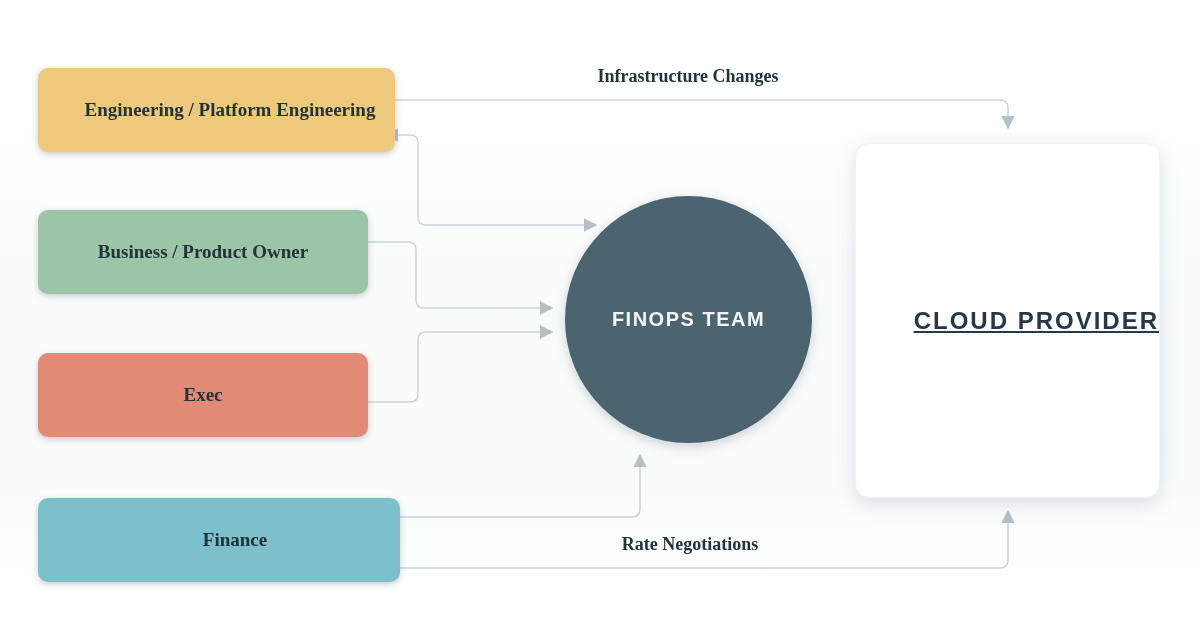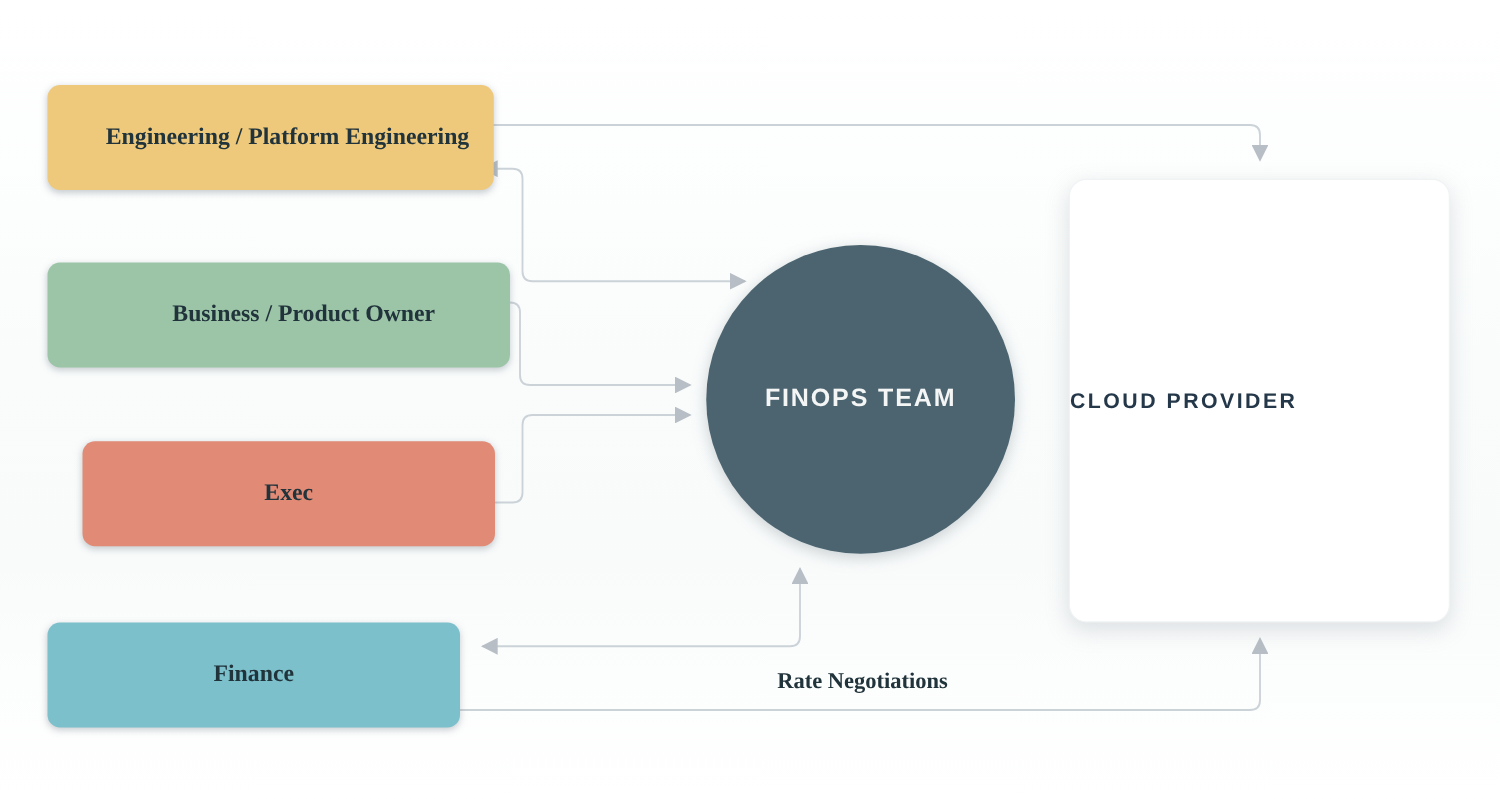--- a/index.html
+++ b/index.html
@@ -15,38 +15,38 @@
     position:absolute;left:38px;width:330px;height:84px;
     border-radius:10px;
     display:flex;align-items:center;justify-content:center;
     box-shadow:0 2px 6px rgba(96,110,120,0.35);
     z-index:2;
     font-family:"Liberation Serif","DejaVu Serif",serif;
     font-weight:700;font-size:19px;color:#21333b;
     text-align:center;
   }
   .node-engineering{top:68px;background:#eec97b;padding-left:27px;}
-  .node-business{top:210px;background:#9cc5a8;padding-left:40px;}
-  .node-exec{top:353px;background:#e18b76;margin-left:28px;}
-  .node-finance{top:498px;background:#7cc0cc;}
+  .node-business{top:210px;background:#9cc5a8;}
+  .node-exec{top:353px;background:#e18b76;}
+  .node-finance{top:498px;background:#7cc0cc;padding-left:32px;}
   .hub{
     position:absolute;left:565px;top:196px;width:247px;height:247px;
     border-radius:50%;background:#4c6470;
     display:flex;align-items:center;justify-content:center;
     box-shadow:0 3px 12px rgba(110,125,135,0.35);
     z-index:2;
     color:#f4f6f6;font-size:20px;font-weight:700;letter-spacing:1.5px;
   }
   .provider{
     position:absolute;left:855px;top:143px;width:303px;height:353px;
     border-radius:14px;background:#ffffff;border:1px solid #f0f3f4;
-    display:flex;align-items:center;justify-content:flex-start;
+    display:flex;align-items:center;justify-content:flex-end;
     box-shadow:0 6px 18px rgba(150,160,170,0.30);
     z-index:2;
-    color:#24384a;font-size:17px;font-weight:700;letter-spacing:2px;
+    color:#24384a;font-size:24px;font-weight:700;letter-spacing:2px;text-decoration:underline;
   }
   .edge-label{
     position:absolute;z-index:3;
     font-family:"Liberation Serif","DejaVu Serif",serif;
     font-weight:700;font-size:18px;color:#21333b;
     transform:translateX(-50%);white-space:nowrap;
   }
   .edge-label-infra{left:688px;top:66px;}
   .edge-label-rate{left:690px;top:534px;text-align:right;}
 </style>
@@ -88,16 +88,17 @@
   </div>
 
   <div class="hub">
     <span>FINOPS TEAM</span>
   </div>
 
   <div class="provider">
     <span>CLOUD PROVIDER</span>
   </div>
 
+  <div class="edge-label edge-label-infra">Infrastructure Changes</div>
 
   <div class="edge-label edge-label-rate">Rate Negotiations</div>
 
 </div>
 
 </body></html>

